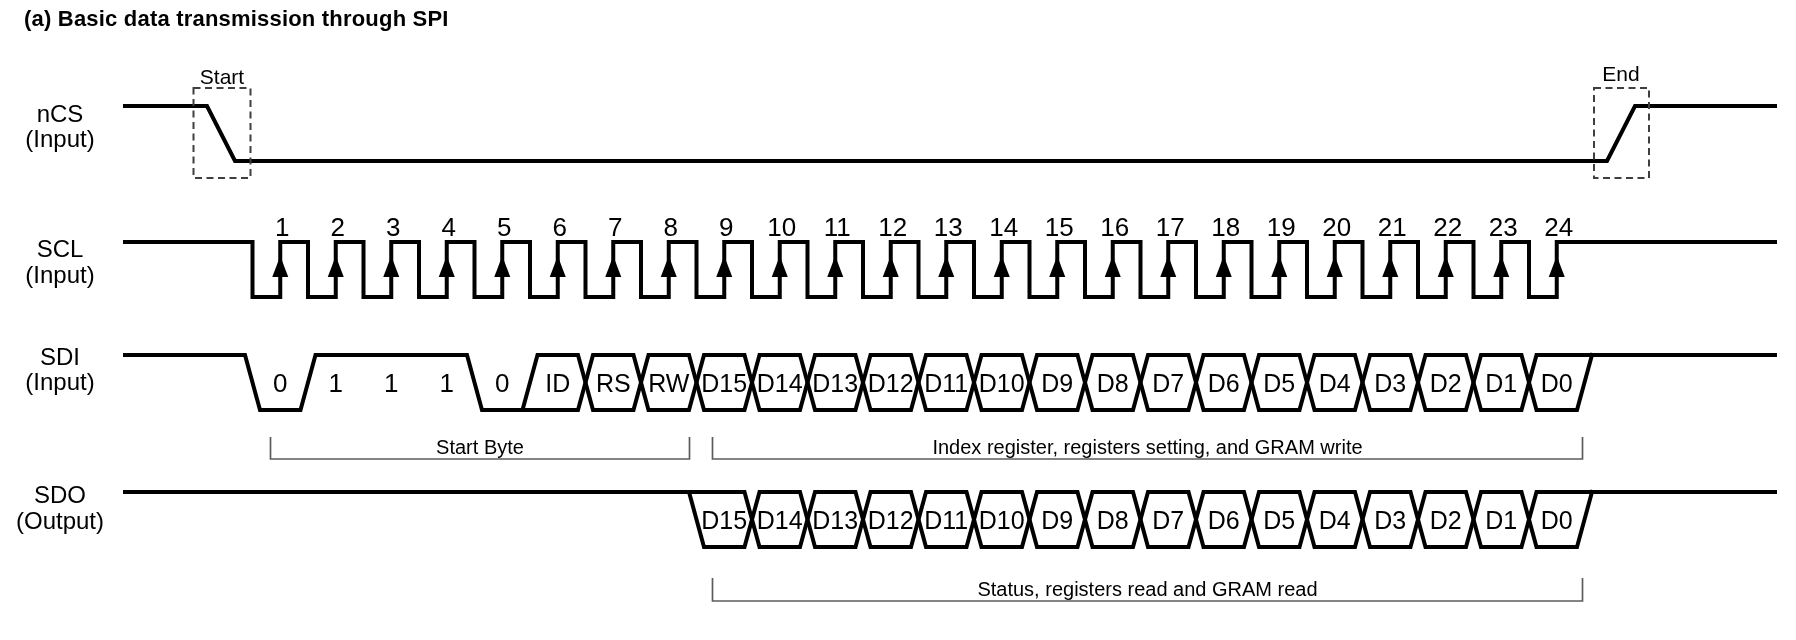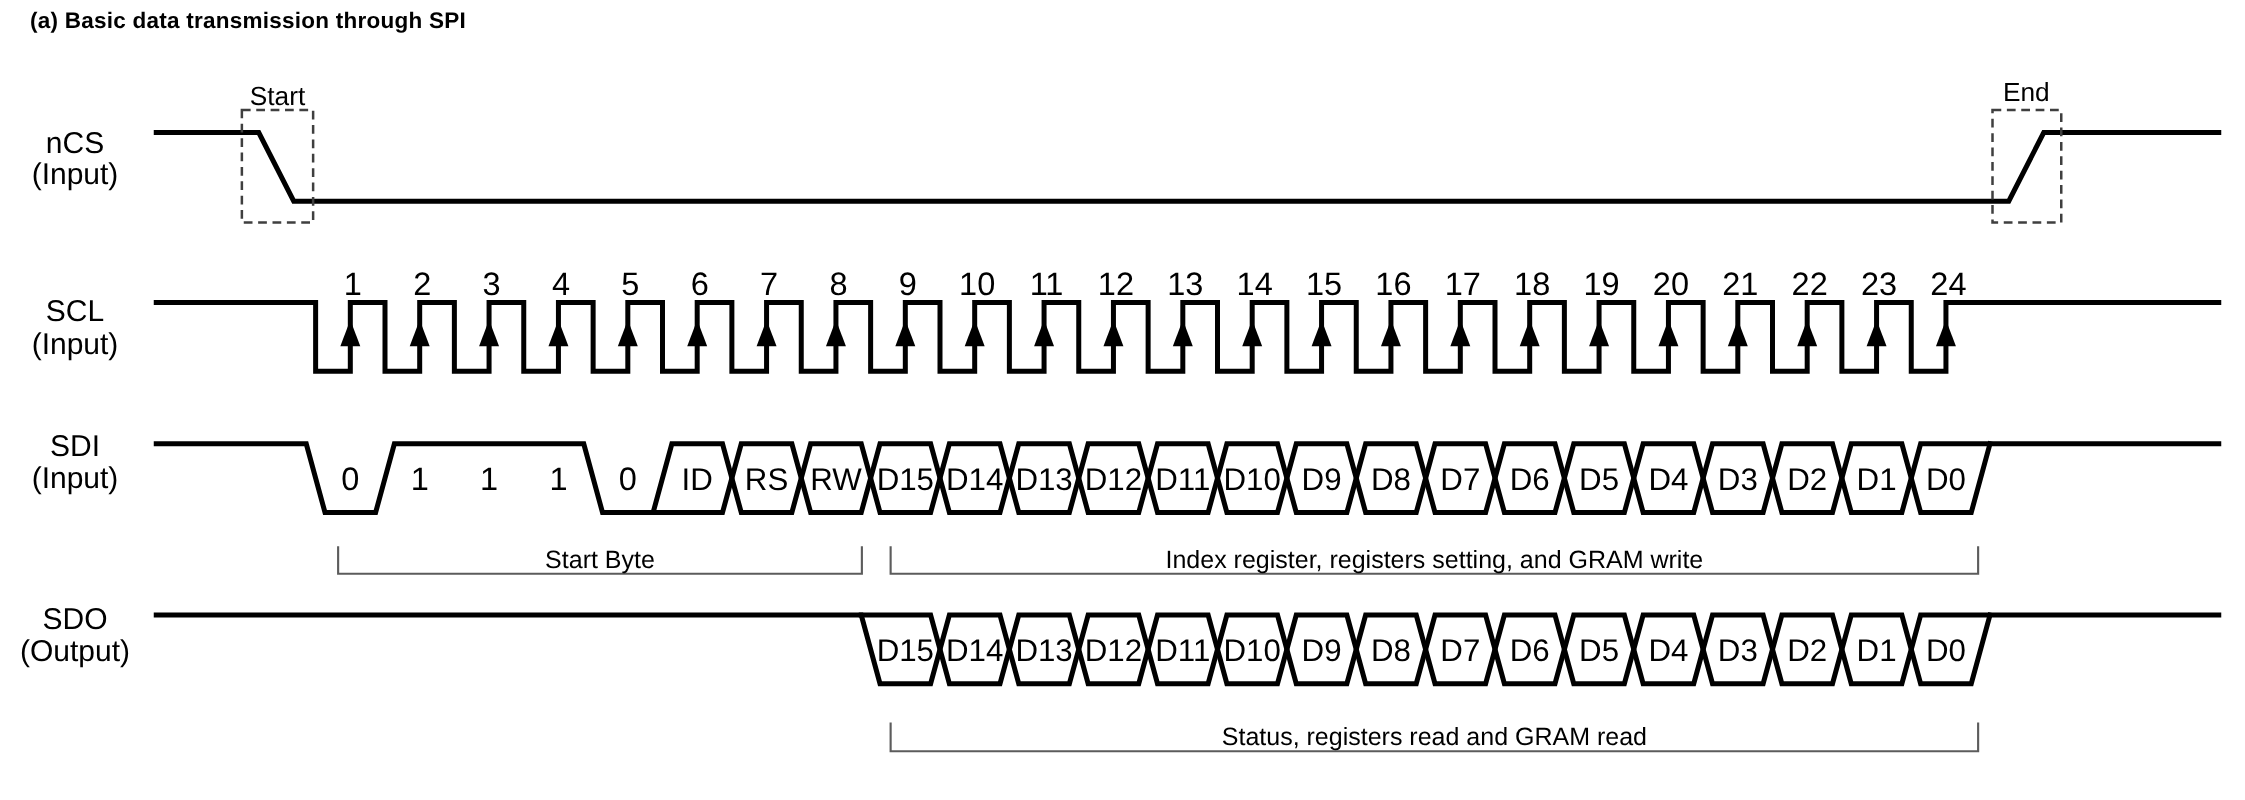--- a/index.html
+++ b/index.html
@@ -1,18 +1,18 @@
 <!DOCTYPE html>
 <html><head>
 <meta charset="utf-8">
 <style>
   html,body{margin:0;padding:0;background:#ffffff;}
   .canvas{position:relative;width:1796px;height:640px;background:#ffffff;overflow:hidden;
           font-family:"Liberation Sans",sans-serif;}
-  .title{position:absolute;left:24px;top:6px;font-size:18px;font-weight:bold;color:#000;
+  .title{position:absolute;left:24px;top:6px;font-size:22px;font-weight:bold;color:#000;
          letter-spacing:0.2px;white-space:nowrap;}
   svg{position:absolute;left:0;top:0;}
   svg text{font-family:"Liberation Sans",sans-serif;fill:#000;}
   .sig{font-size:24px;}
   .num{font-size:26px;}
   .bit{font-size:26px;}
   .bus{font-size:25px;}
   .brk{font-size:20px;}
   .mk{font-size:21px;}
   .wave{fill:none;stroke:#000;stroke-width:4;stroke-linejoin:miter;stroke-linecap:square;}

